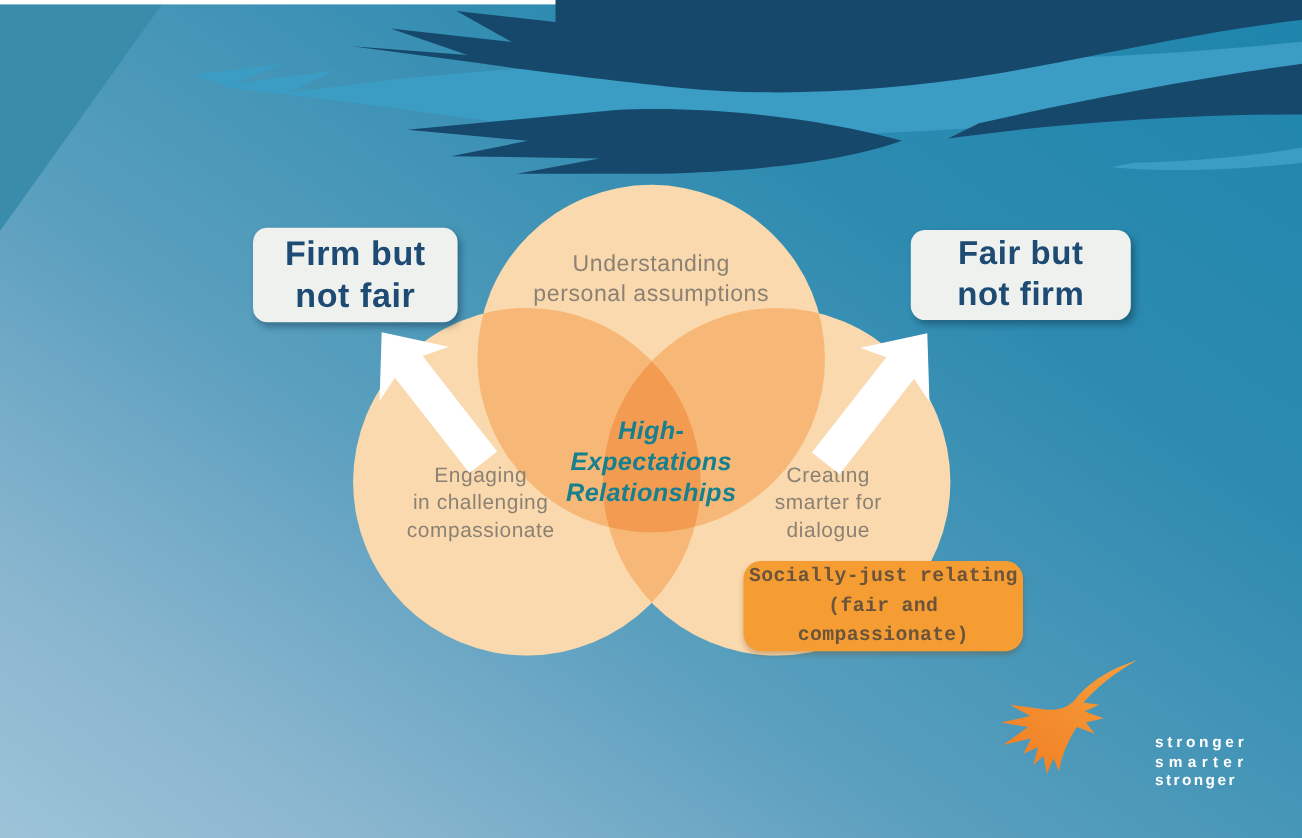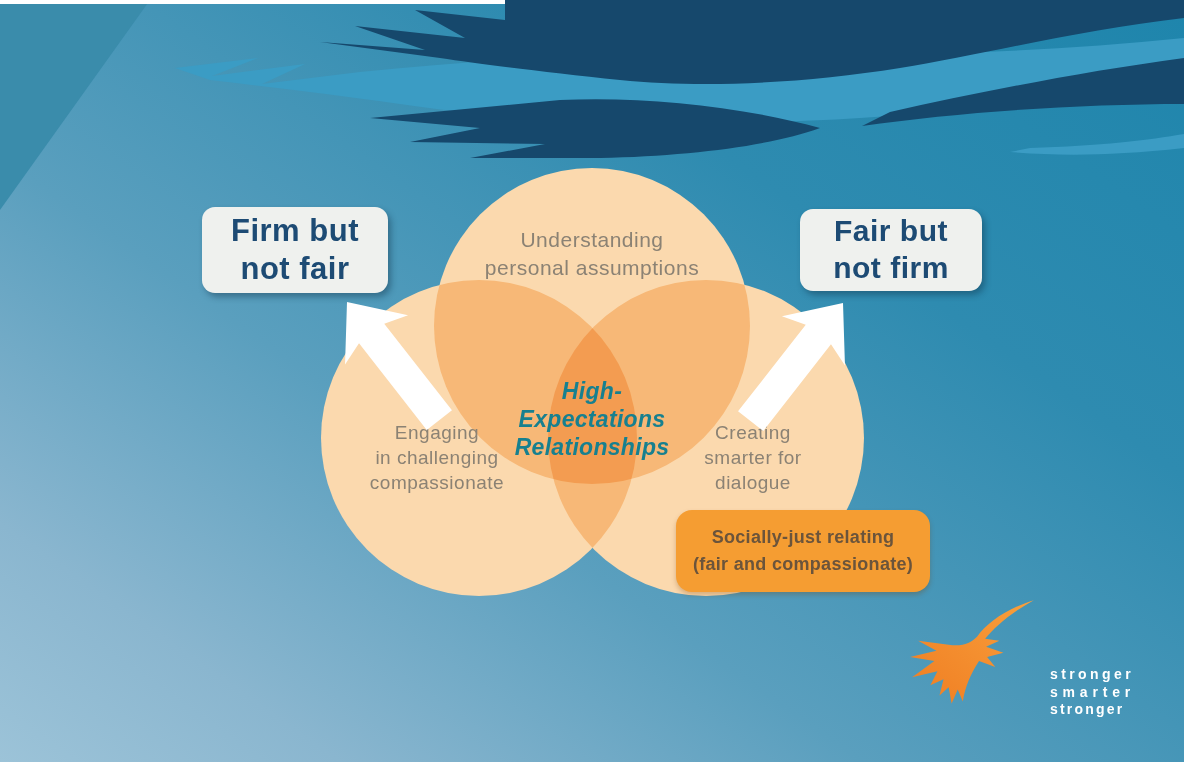--- a/index.html
+++ b/index.html
@@ -40,33 +40,33 @@
     position:absolute;left:497px;top:377px;width:190px;
     text-align:center;white-space:pre-line;
     font-size:23px;font-weight:bold;line-height:1.22;letter-spacing:.3px;
   }
   .arrows{position:absolute;left:0;top:0;width:1184px;height:762px;pointer-events:none;}
   .callout{
     position:absolute;border-radius:13px;background:#eff1ee;
     box-shadow:3px 4px 6px rgba(10,40,60,.38);
     display:flex;align-items:center;justify-content:center;
     text-align:center;white-space:pre-line;
-    font-weight:bold;line-height:1.22;letter-spacing:.5px;
+    font-weight:bold;line-height:1.22;letter-spacing:.5px;margin-left:28px;
   }
   .callout.cleft{left:202px;top:207px;width:186px;height:86px;font-size:31px;}
-  .callout.cright{left:800px;top:209px;width:182px;height:82px;font-size:30px;}
+  .callout.cright{left:800px;top:209px;width:200px;height:82px;font-size:30px;}
   .tag{
     position:absolute;border-radius:16px;
     box-shadow:0 3px 5px rgba(120,60,0,.28);
     display:flex;align-items:center;justify-content:center;
     text-align:center;white-space:pre-line;
     font-size:18px;font-weight:bold;line-height:1.5;letter-spacing:.3px;
   }
   .tag.tleft{left:257px;top:510px;width:250px;height:80px;}
-  .tag.tright{left:676px;top:510px;width:254px;height:82px;}
+  .tag.tright{left:676px;top:510px;width:254px;height:82px;font-family:Liberation Mono, monospace;}
   .logo-bird{position:absolute;left:906px;top:596px;width:142px;height:132px;}
   .logo-text{position:absolute;left:1050px;top:666px;width:108px;
     font-size:14px;font-weight:bold;line-height:17.5px;}
   .logo-text .l1{letter-spacing:3.4px;}
   .logo-text .l2{letter-spacing:4.8px;}
   .logo-text .l3{letter-spacing:2.2px;}
 </style>
 </head>
 <body>
 

